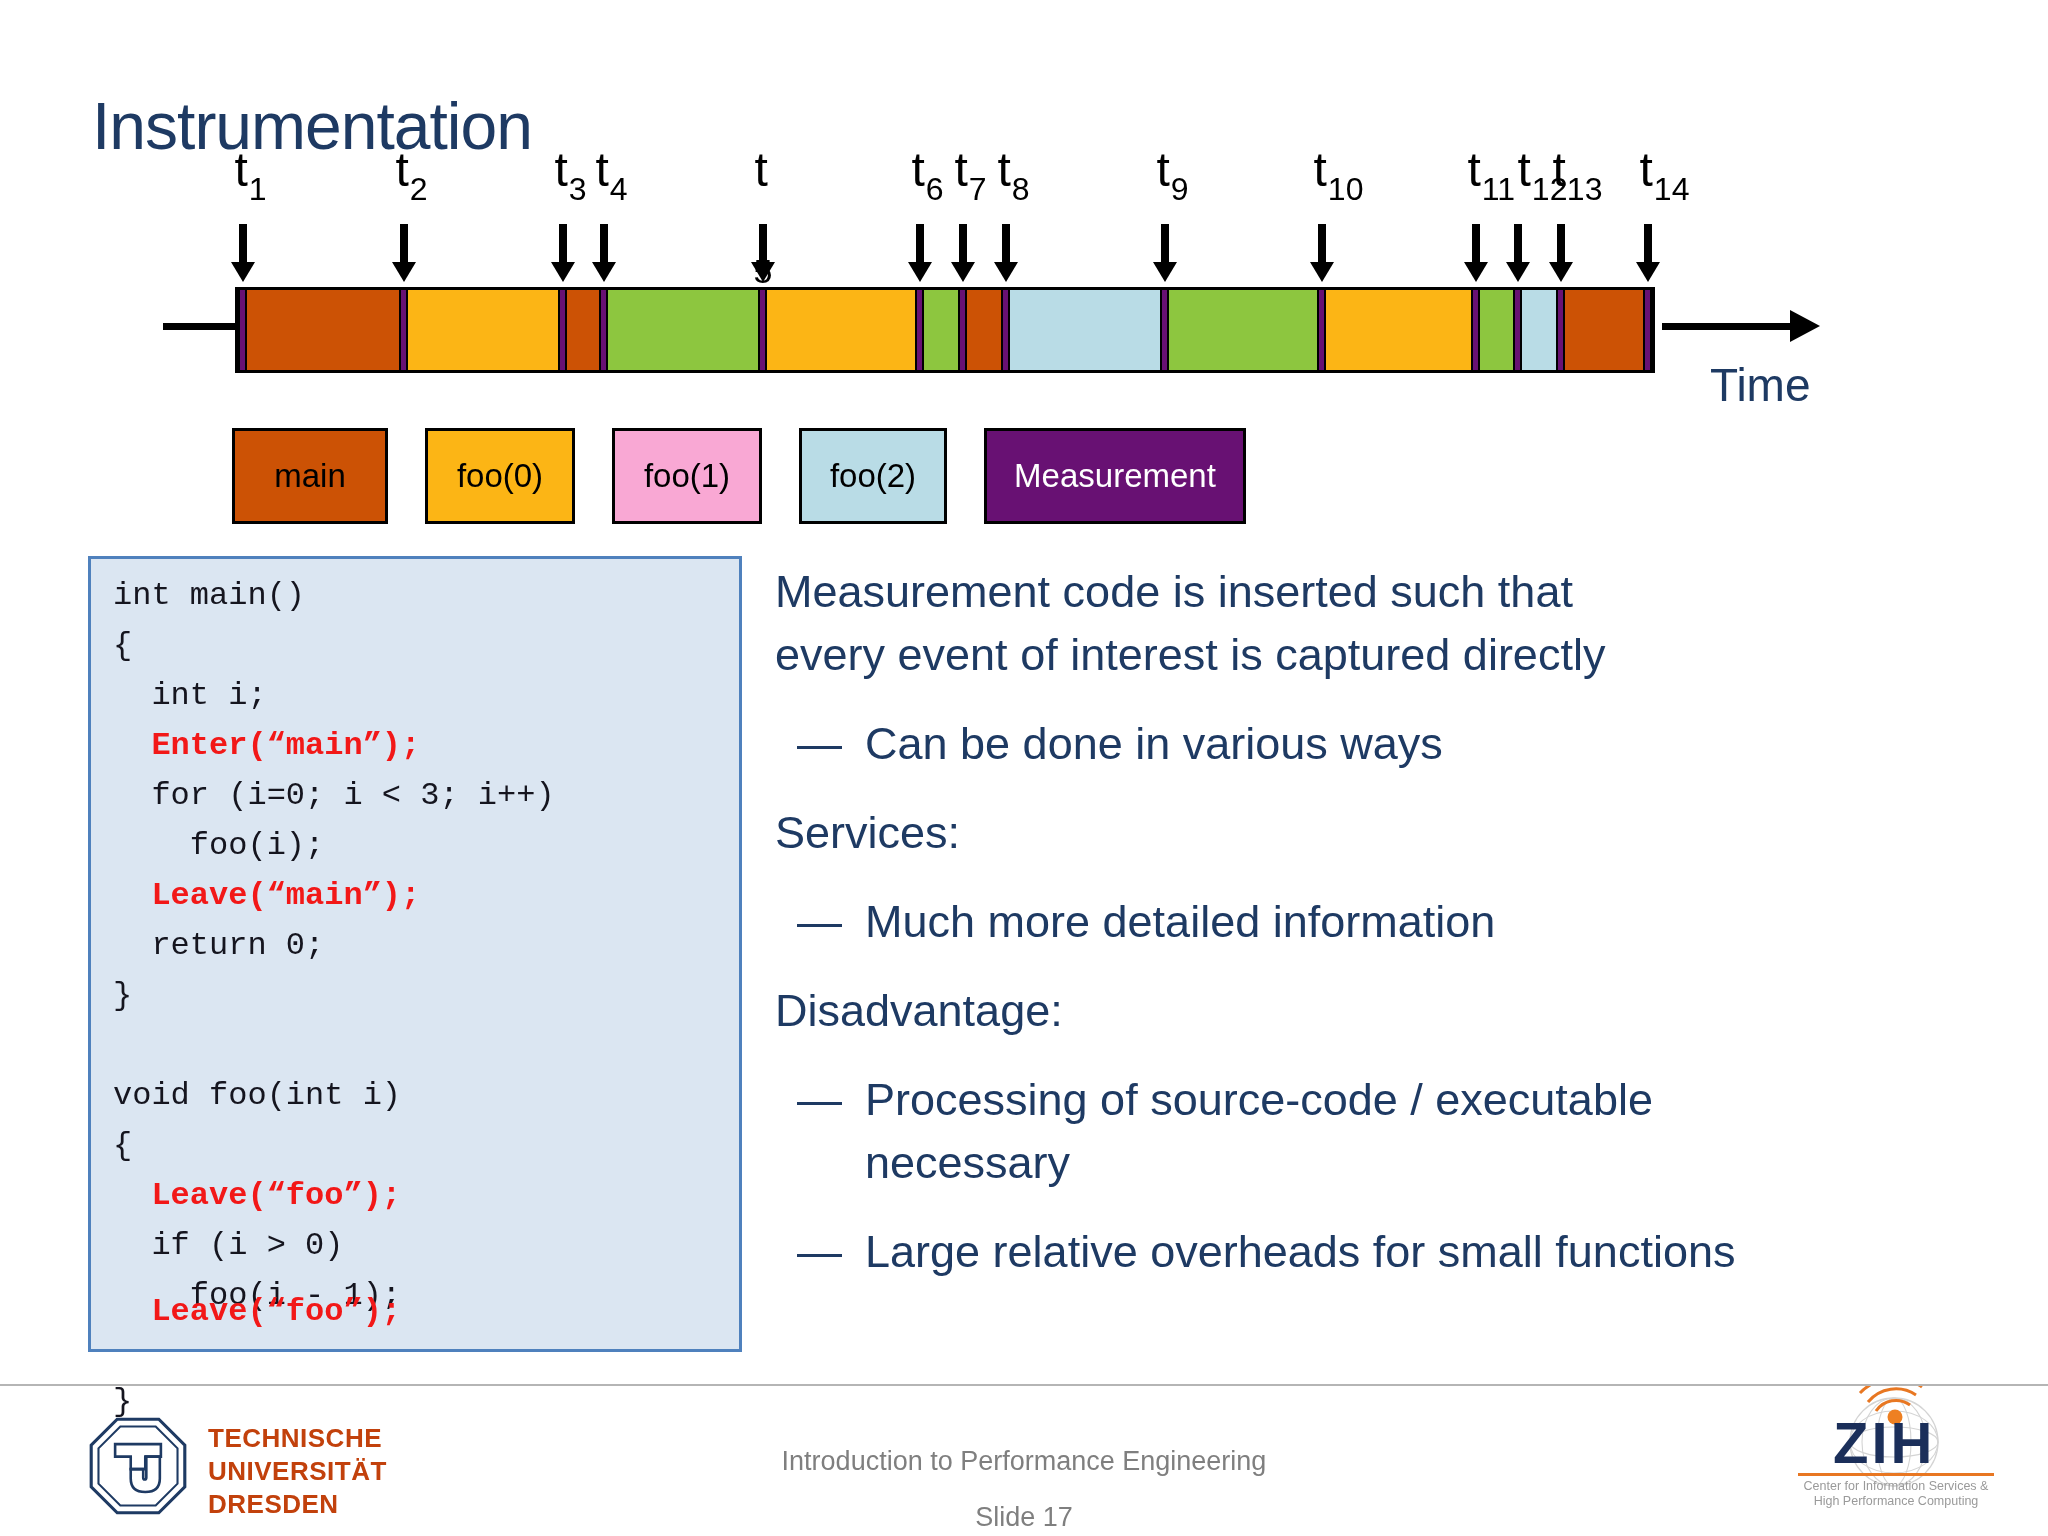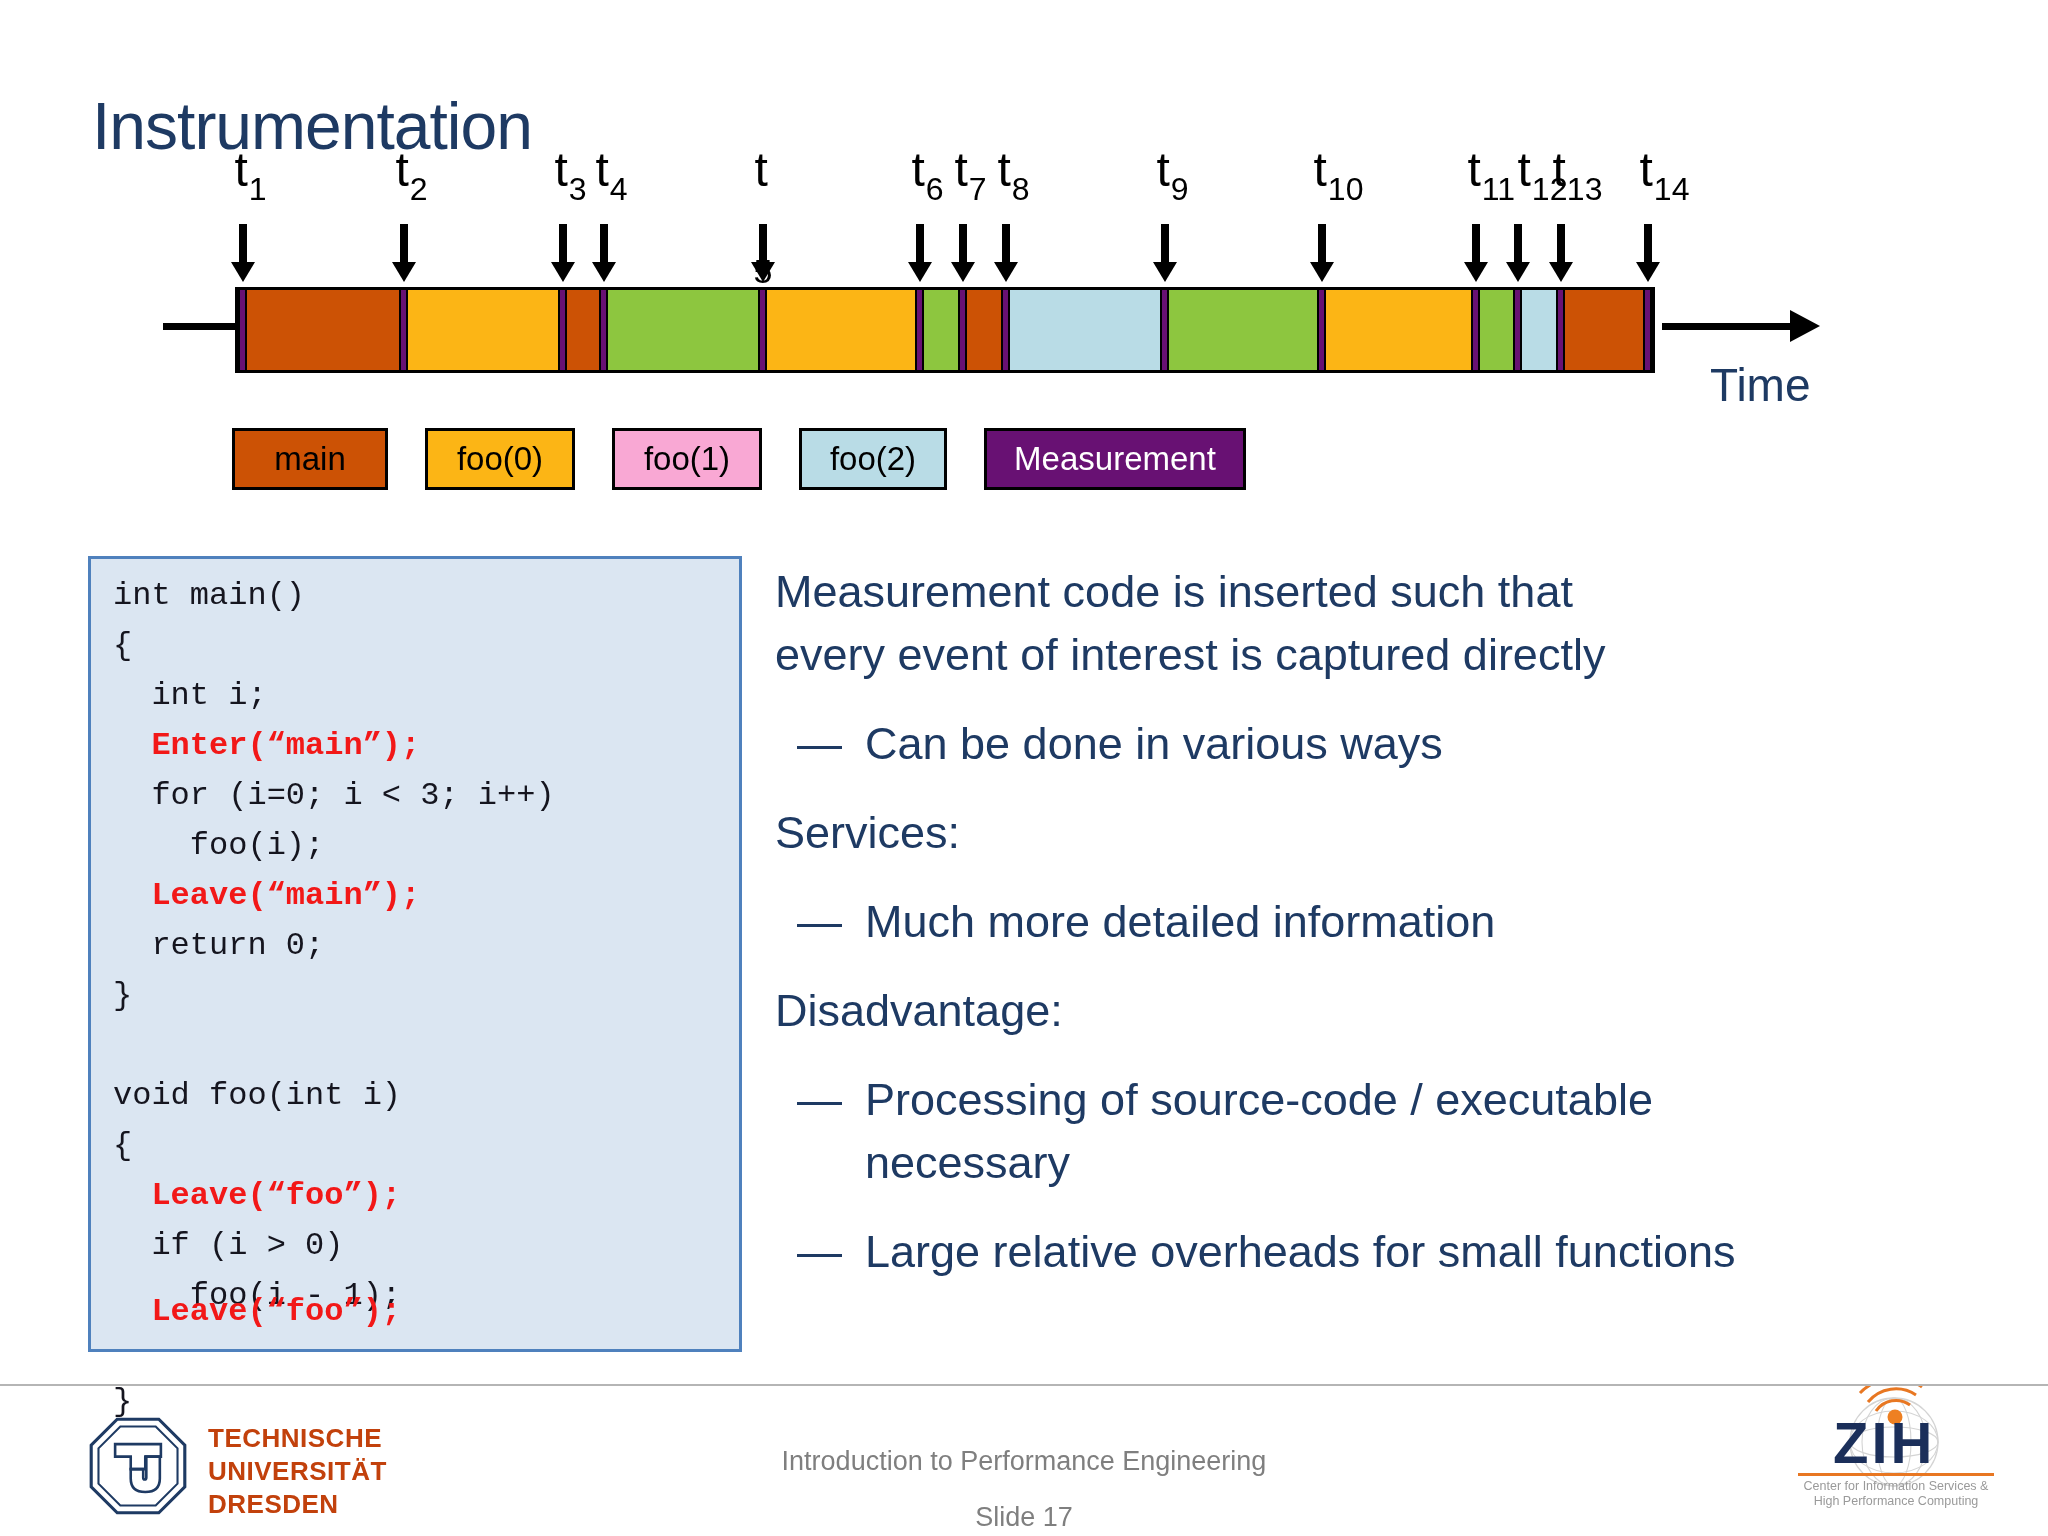--- a/index.html
+++ b/index.html
@@ -28,21 +28,21 @@
                  border-right:12px solid transparent;border-top:20px solid #000;}
   .start-line{position:absolute;left:163px;top:323px;width:72px;height:7px;background:#000;}
   .end-line{position:absolute;left:1662px;top:323px;width:130px;height:7px;background:#000;}
   .end-head{position:absolute;left:1790px;top:310px;width:0;height:0;
             border-top:16px solid transparent;border-bottom:16px solid transparent;
             border-left:30px solid #000;}
   .time-label{position:absolute;left:1710px;top:358px;font-size:46px;color:#1e3a63;}
 
   
   #legend{position:absolute;left:232px;top:428px;display:flex;gap:37px;}
-  .legend-box{height:62px;border:3px solid #000;box-sizing:border-box;display:flex;
+  .legend-box{height:96px;border:3px solid #000;box-sizing:border-box;display:flex;
               align-items:center;justify-content:center;font-size:33px;}
   #legend .legend-box:nth-child(1){width:156px;}
   #legend .legend-box:nth-child(2){width:150px;}
   #legend .legend-box:nth-child(3){width:150px;}
   #legend .legend-box:nth-child(4){width:148px;}
   #legend .legend-box:nth-child(5){width:262px;}
 
   
   #code-box{position:absolute;left:88px;top:556px;width:654px;height:796px;
             background:#dbe6f2;border:3px solid #4f81bd;box-sizing:border-box;

